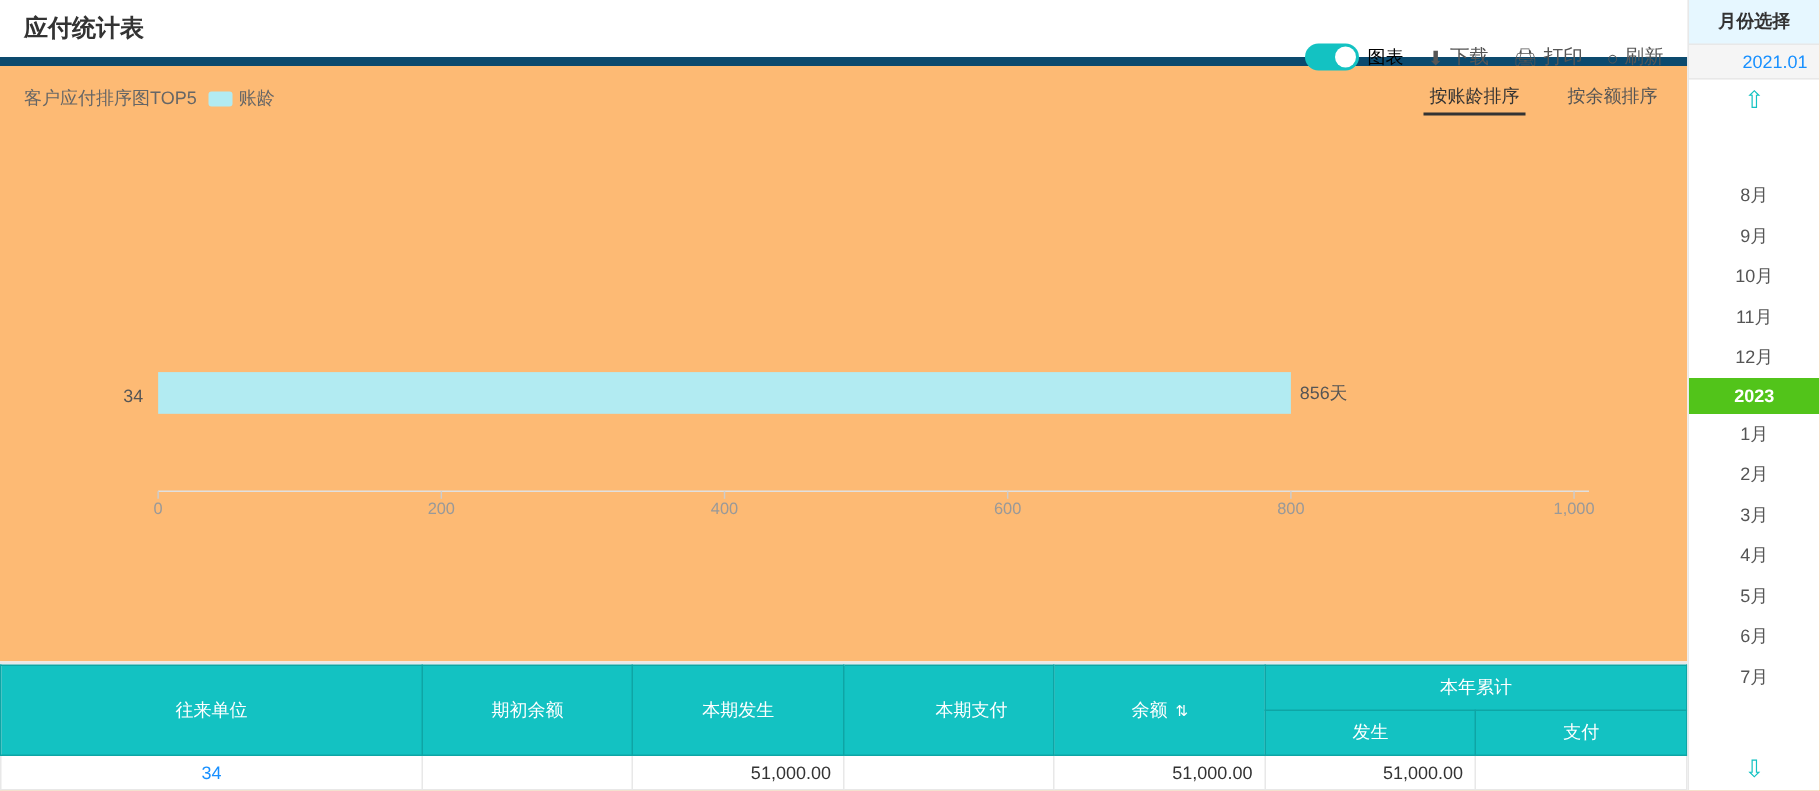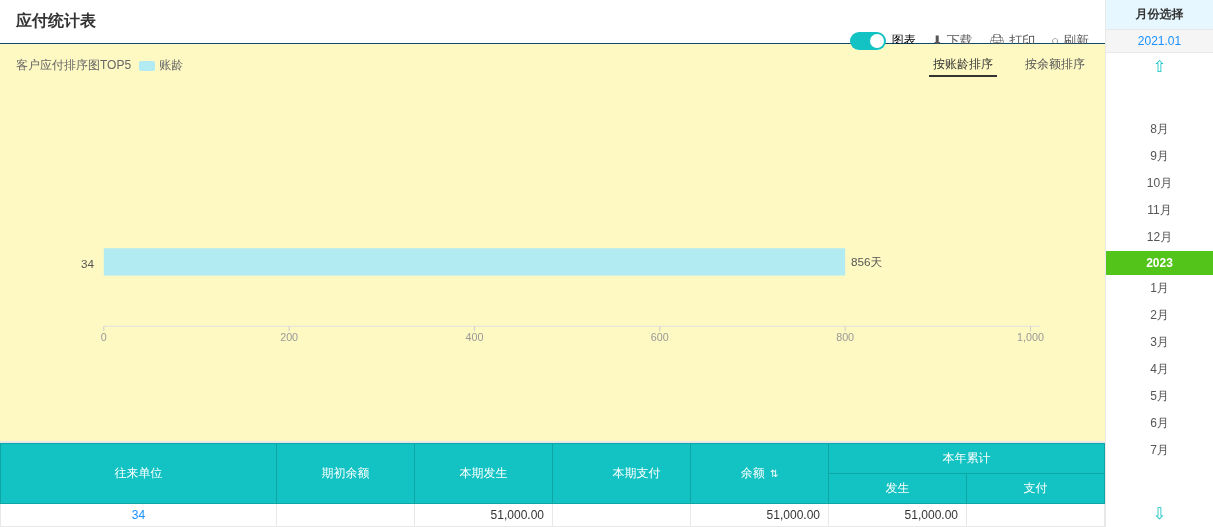--- a/index.html
+++ b/index.html
@@ -3,55 +3,55 @@
   <meta charset="utf-8">
   <style>
     * { box-sizing: border-box; margin: 0; padding: 0; }
     body { font-family: 'Microsoft YaHei', Arial, sans-serif; font-size: 12px; background: #f0f2f5; }
 
     .app-container { width: 1213px; height: 527px; display: flex; background: #f0f2f5; overflow: hidden; }
 
     .main-content { flex: 1; display: flex; flex-direction: column; overflow: hidden; }
 
     
-    .header { background: #fff; padding: 8px 16px; display: flex; align-items: center; justify-content: space-between; border-bottom: 1px solid #0c4a6e; height: 44px; }
+    .header { background: #fff; padding: 8px 16px; display: flex; align-items: center; justify-content: space-between; border-bottom: 6px solid #0c4a6e; height: 44px; }
     .header-title { font-size: 16px; font-weight: bold; color: #333; }
     .header-actions { display: flex; align-items: flex-end; gap: 16px; margin-top: 38px; }
     .header-action-item { display: flex; align-items: center; gap: 4px; color: #555; cursor: pointer; font-size: 13px; }
 
     
     .toggle-wrap { display: flex; align-items: center; gap: 6px; }
     .toggle { width: 36px; height: 18px; background: #13c2c2; border-radius: 9px; position: relative; cursor: pointer; }
     .toggle-knob { width: 14px; height: 14px; background: #fff; border-radius: 50%; position: absolute; top: 2px; right: 2px; }
 
     
-    .chart-area { background: #fef9c3; padding: 10px 16px; flex: 1; display: flex; flex-direction: column; }
+    .chart-area { background: #fdba74; padding: 10px 16px; flex: 1; display: flex; flex-direction: column; }
     .chart-toolbar { display: flex; align-items: center; justify-content: space-between; margin-bottom: 8px; }
     .chart-legend { display: flex; align-items: center; gap: 8px; }
     .legend-item { display: flex; align-items: center; gap: 4px; font-size: 12px; color: #666; }
     .legend-box { width: 16px; height: 10px; border-radius: 2px; }
     .sort-buttons { display: flex; gap: 24px; }
     .sort-btn { font-size: 12px; color: #555; cursor: pointer; padding: 2px 4px; border-bottom: 2px solid transparent; }
     .sort-btn.active { color: #333; border-bottom: 2px solid #333; }
 
     .chart-wrapper { flex: 1; position: relative; min-height: 240px; }
     .chart-svg { width: 100%; height: 100%; }
 
     
     .table-area { background: #fff; border-top: 2px solid #e8e8e8; }
     .data-table { width: 100%; border-collapse: collapse; }
     .data-table th { background: #13c2c2; color: #fff; text-align: center; padding: 6px 4px; font-size: 12px; font-weight: normal; border: 1px solid #0ea5a5; }
     .data-table td { text-align: right; padding: 4px 8px; font-size: 12px; border: 1px solid #e8e8e8; color: #333; }
     .data-table td:first-child { text-align: center; }
     .data-table td a { color: #1890ff; text-decoration: none; }
 
     
-    .sidebar { width: 108px; background: #fff; border-left: 1px solid #e8e8e8; display: flex; flex-direction: column; overflow: hidden; }
+    .sidebar { width: 88px; background: #fff; border-left: 1px solid #e8e8e8; display: flex; flex-direction: column; overflow: hidden; }
     .sidebar-header { background: #e6f7ff; padding: 6px 8px; font-size: 12px; color: #333; text-align: center; font-weight: bold; border-bottom: 1px solid #e8e8e8; }
-    .sidebar-year-label { background: #f5f5f5; padding: 4px 8px; font-size: 12px; color: #1890ff; text-align: center; border-bottom: 1px solid #e8e8e8; }
+    .sidebar-year-label { background: #f5f5f5; padding: 4px 8px; font-size: 12px; color: #1890ff; text-align: right; border-bottom: 1px solid #e8e8e8; }
     .sidebar-nav-btn { display: flex; align-items: center; justify-content: center; padding: 4px; cursor: pointer; color: #13c2c2; font-size: 16px; border: none; background: transparent; }
     .sidebar-month-list { flex: 1; overflow-y: auto; margin-top: 36px; }
     .sidebar-month-item { padding: 5px 12px; font-size: 12px; color: #555; cursor: pointer; text-align: center; }
     .sidebar-month-item.year-marker { background: #52c41a; color: #fff; font-weight: bold; padding: 5px 12px; }
   </style>
 </head>
 <body>
 
 <div class="app-container">
 

